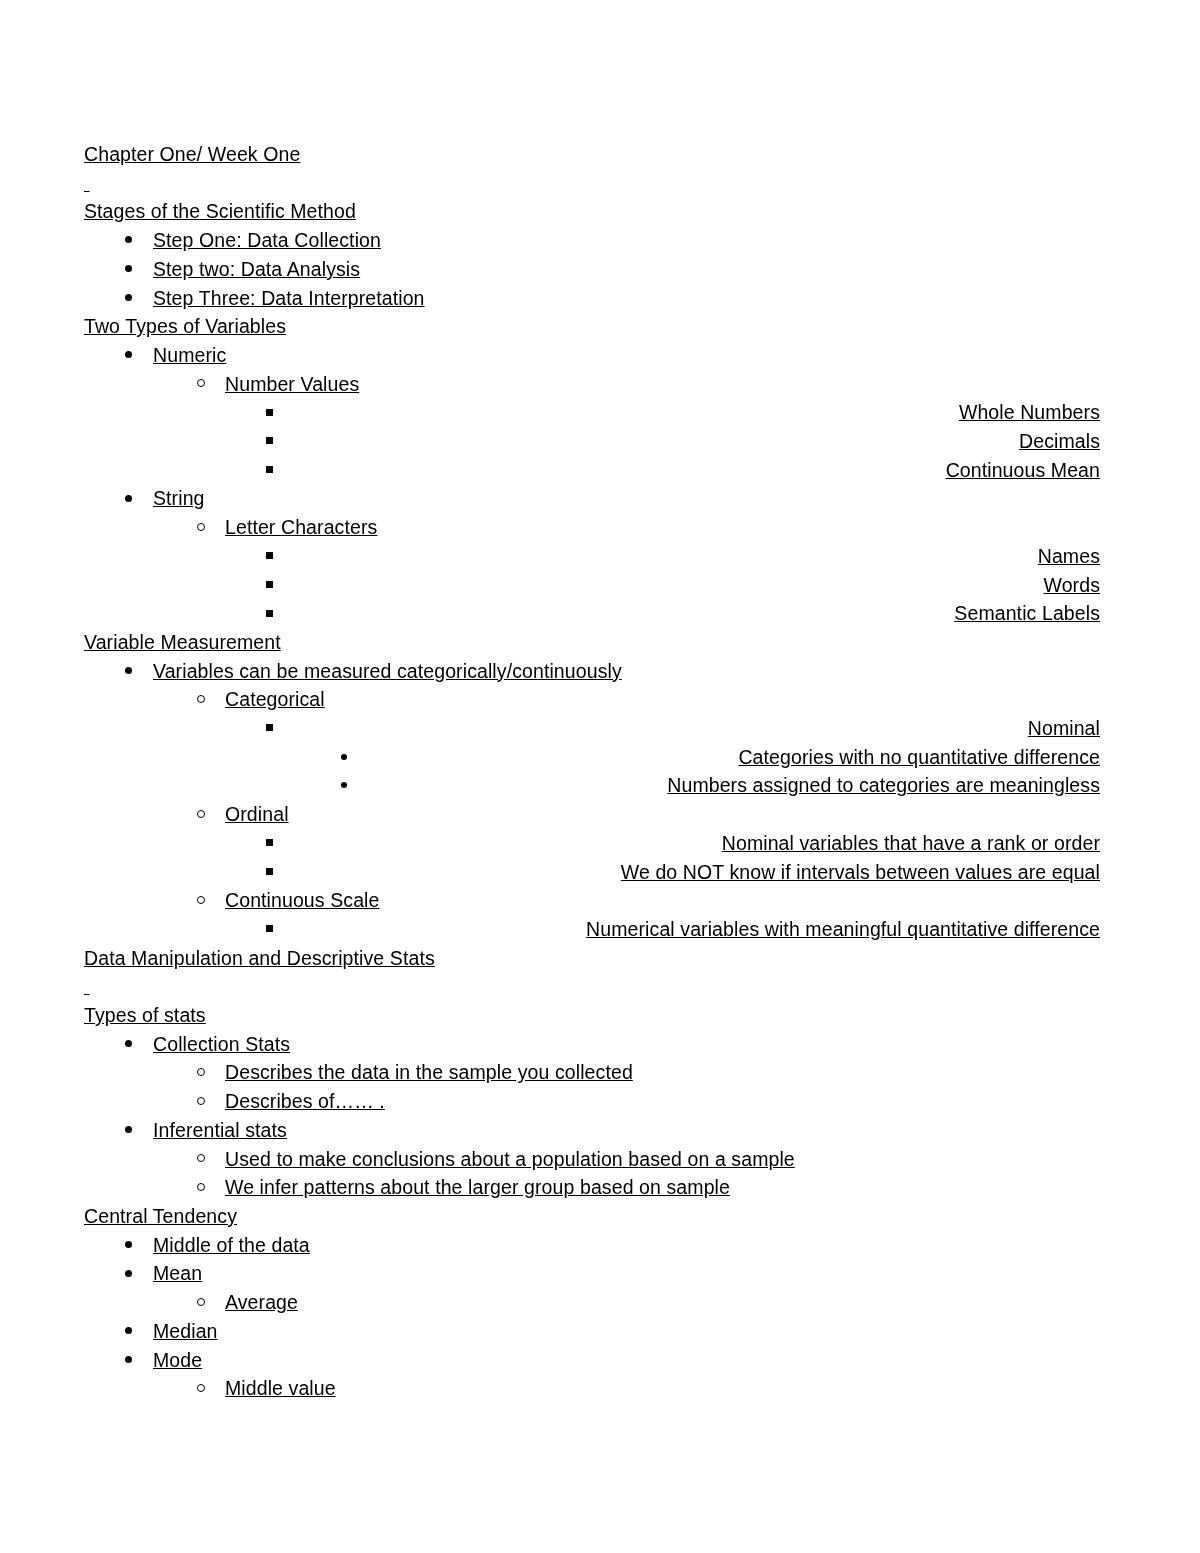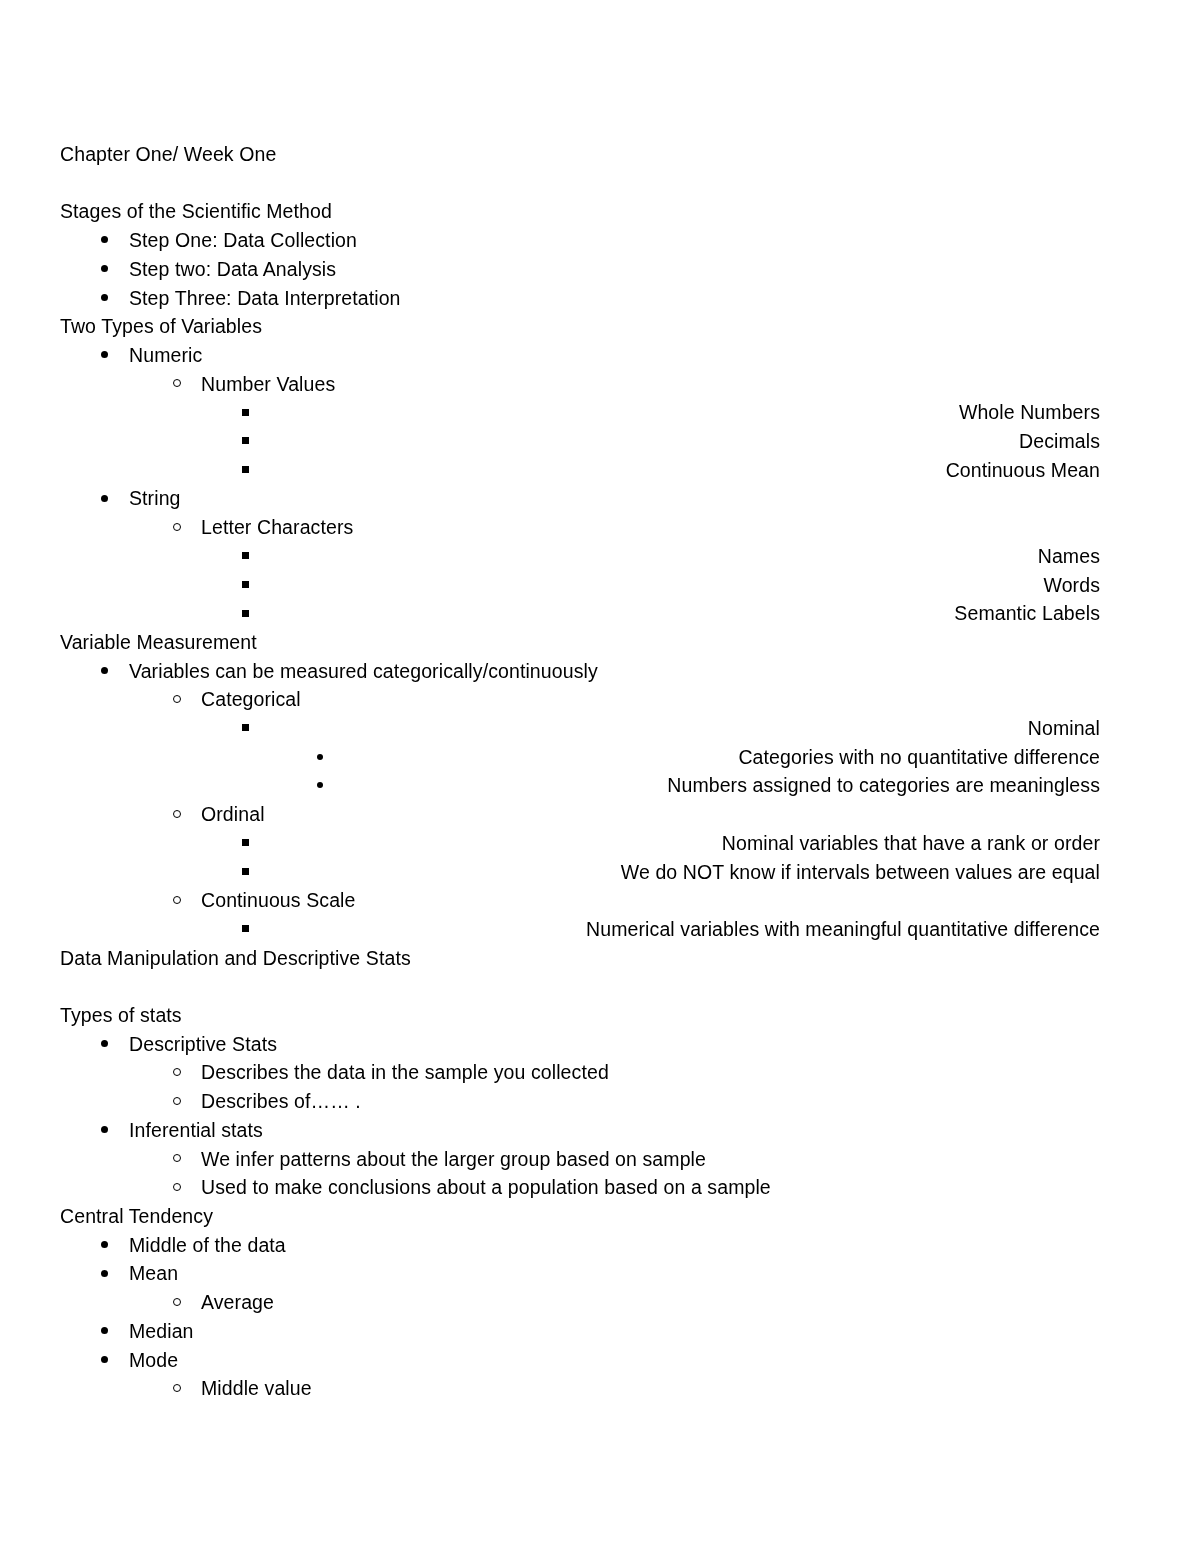--- a/index.html
+++ b/index.html
@@ -14,21 +14,22 @@
     color: #000000;
   }
 
   #page {
     position: relative;
     width: 1200px;
     height: 1553px;
     background: #ffffff;
     overflow: hidden;
     box-sizing: border-box;
-    padding: 140px 100px 0 60px;
+    padding: 140px 100px 0 84px;
+    text-decoration: underline;
   }
 
   .doc-body {
     font-size: 19.5px;
     line-height: 28.7px;
     letter-spacing: 0.1px;
     -webkit-font-smoothing: antialiased;
   }
 
   
@@ -134,26 +135,26 @@
       <div class="line lvl4"><span class="bullet"><span class="mk mk-disc-sm"></span></span><span class="txt">Categories with no quantitative difference</span></div>
       <div class="line lvl4"><span class="bullet"><span class="mk mk-disc-sm"></span></span><span class="txt">Numbers assigned to categories are meaningless</span></div>
       <div class="line lvl2"><span class="bullet"><span class="mk mk-circle"></span></span><span class="txt">Ordinal</span></div>
       <div class="line lvl3"><span class="bullet"><span class="mk mk-square"></span></span><span class="txt">Nominal variables that have a rank or order</span></div>
       <div class="line lvl3"><span class="bullet"><span class="mk mk-square"></span></span><span class="txt">We do NOT know if intervals between values are equal</span></div>
       <div class="line lvl2"><span class="bullet"><span class="mk mk-circle"></span></span><span class="txt">Continuous Scale</span></div>
       <div class="line lvl3"><span class="bullet"><span class="mk mk-square"></span></span><span class="txt">Numerical variables with meaningful quantitative difference</span></div>
       <div class="line lvl0"><span class="txt">Data Manipulation and Descriptive Stats</span></div>
       <div class="line spacer lvl0">&nbsp;</div>
       <div class="line lvl0"><span class="txt">Types of stats</span></div>
-      <div class="line lvl1"><span class="bullet"><span class="mk mk-disc"></span></span><span class="txt">Descriptive Stats</span></div>
+      <div class="line lvl1"><span class="bullet"><span class="mk mk-disc"></span></span><span class="txt">Collection Stats</span></div>
       <div class="line lvl2"><span class="bullet"><span class="mk mk-circle"></span></span><span class="txt">Describes the data in the sample you collected</span></div>
       <div class="line lvl2"><span class="bullet"><span class="mk mk-circle"></span></span><span class="txt">Describes of…… .</span></div>
       <div class="line lvl1"><span class="bullet"><span class="mk mk-disc"></span></span><span class="txt">Inferential stats</span></div>
+      <div class="line lvl2"><span class="bullet"><span class="mk mk-circle"></span></span><span class="txt">Used to make conclusions about a population based on a sample</span></div>
       <div class="line lvl2"><span class="bullet"><span class="mk mk-circle"></span></span><span class="txt">We infer patterns about the larger group based on sample</span></div>
-      <div class="line lvl2"><span class="bullet"><span class="mk mk-circle"></span></span><span class="txt">Used to make conclusions about a population based on a sample</span></div>
       <div class="line lvl0"><span class="txt">Central Tendency</span></div>
       <div class="line lvl1"><span class="bullet"><span class="mk mk-disc"></span></span><span class="txt">Middle of the data</span></div>
       <div class="line lvl1"><span class="bullet"><span class="mk mk-disc"></span></span><span class="txt">Mean</span></div>
       <div class="line lvl2"><span class="bullet"><span class="mk mk-circle"></span></span><span class="txt">Average</span></div>
       <div class="line lvl1"><span class="bullet"><span class="mk mk-disc"></span></span><span class="txt">Median</span></div>
       <div class="line lvl1"><span class="bullet"><span class="mk mk-disc"></span></span><span class="txt">Mode</span></div>
       <div class="line lvl2"><span class="bullet"><span class="mk mk-circle"></span></span><span class="txt">Middle value</span></div>
     </div>
 </div>
 

